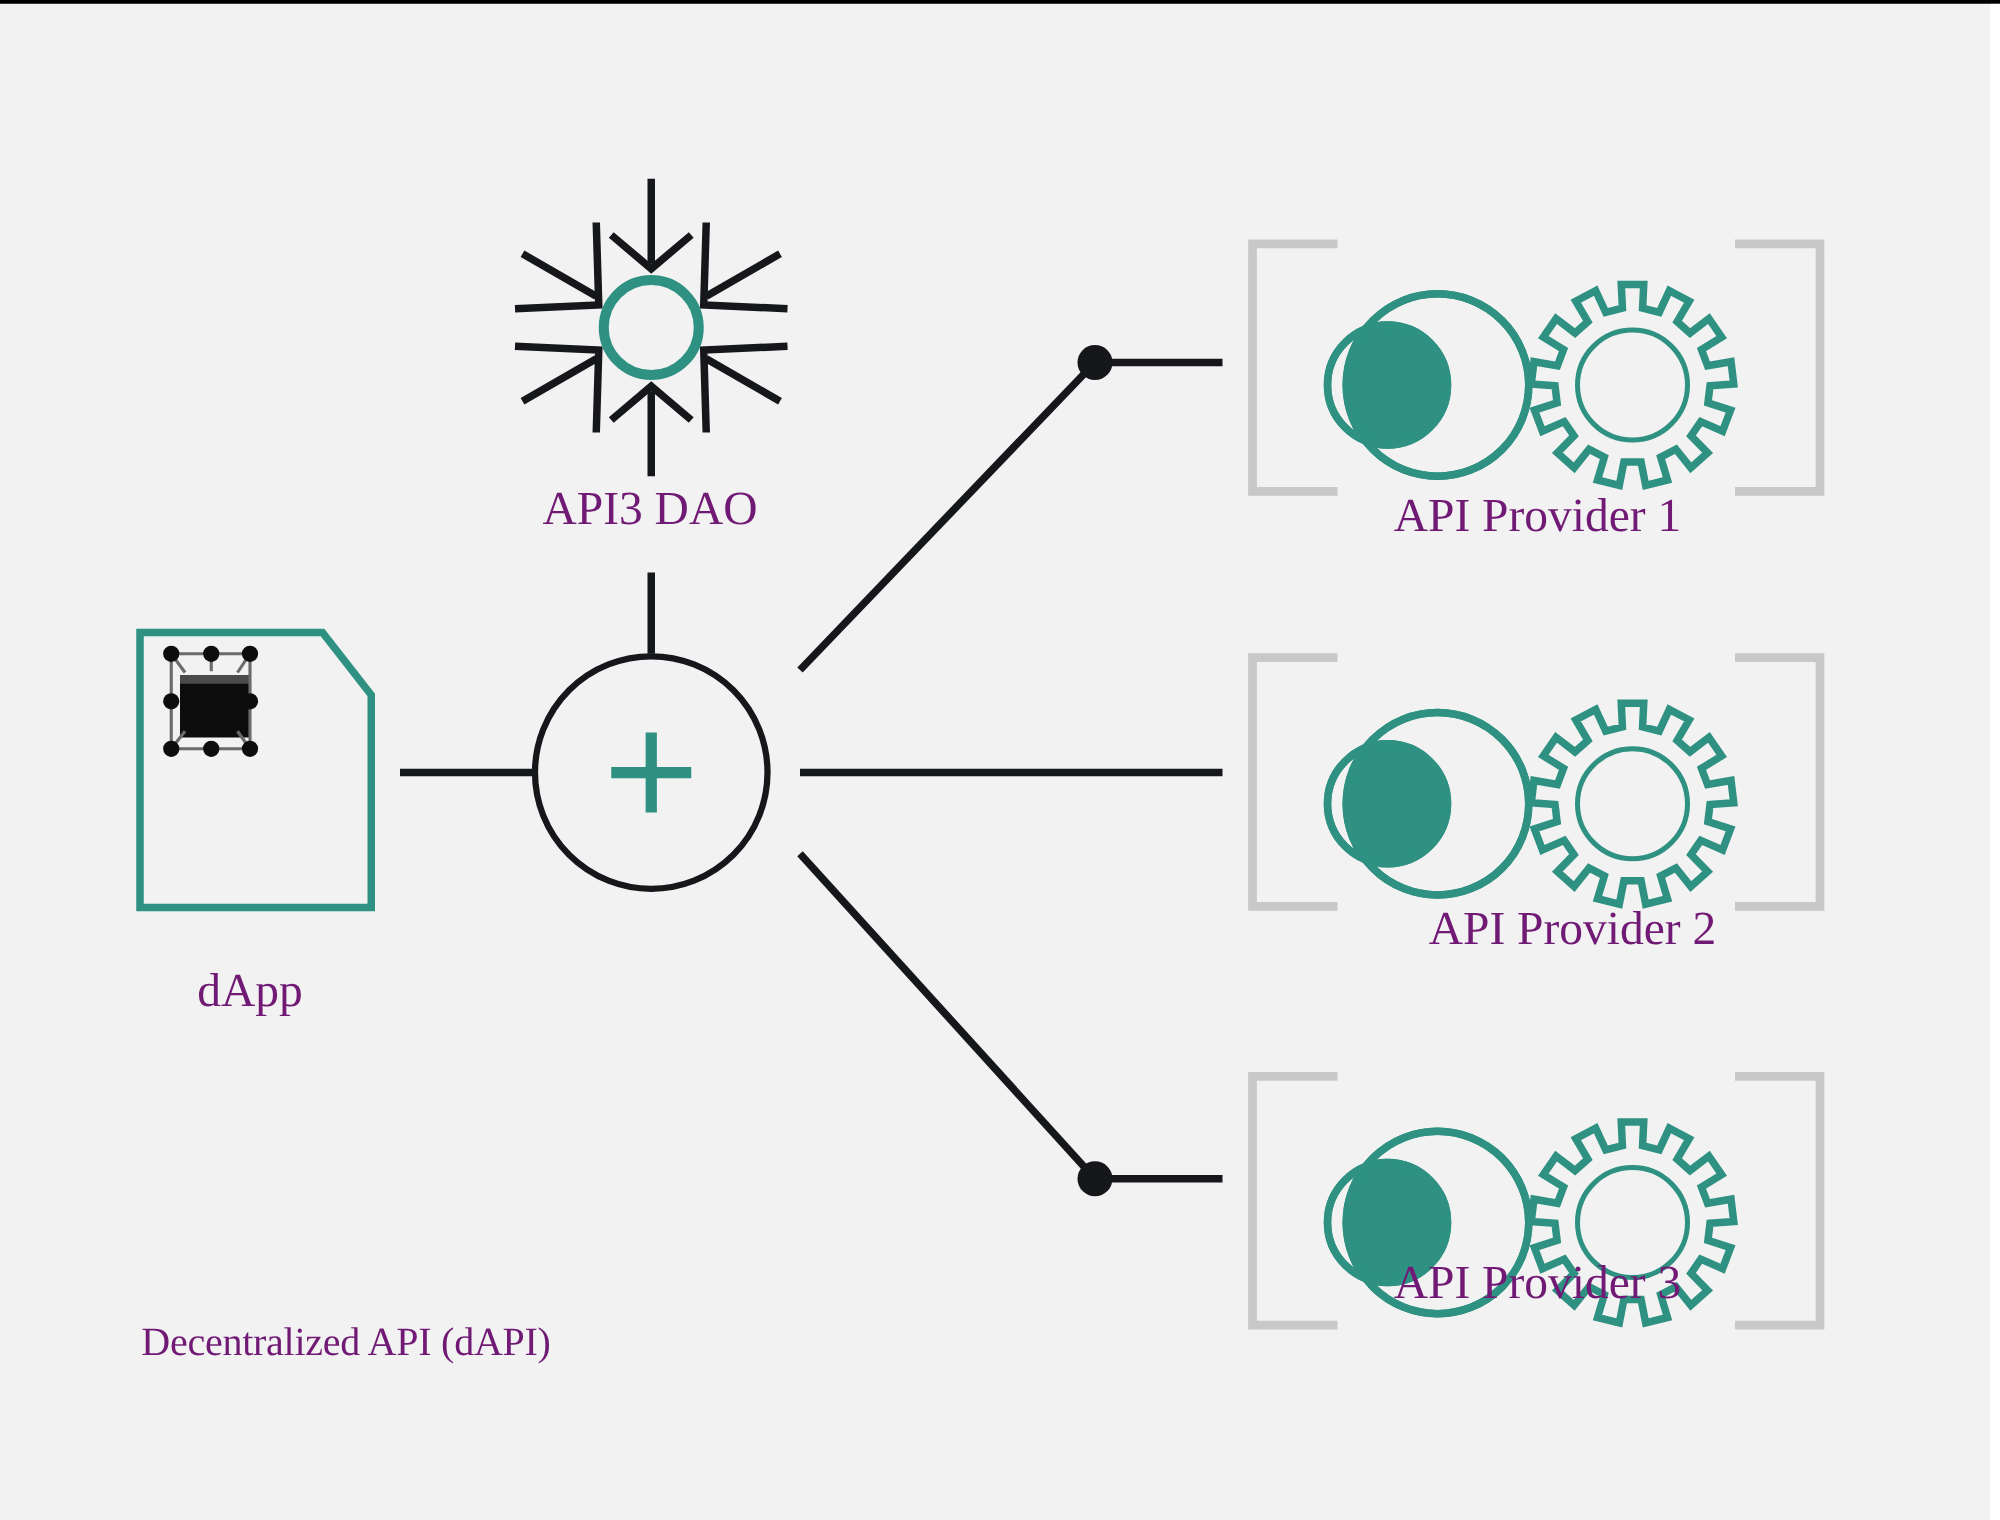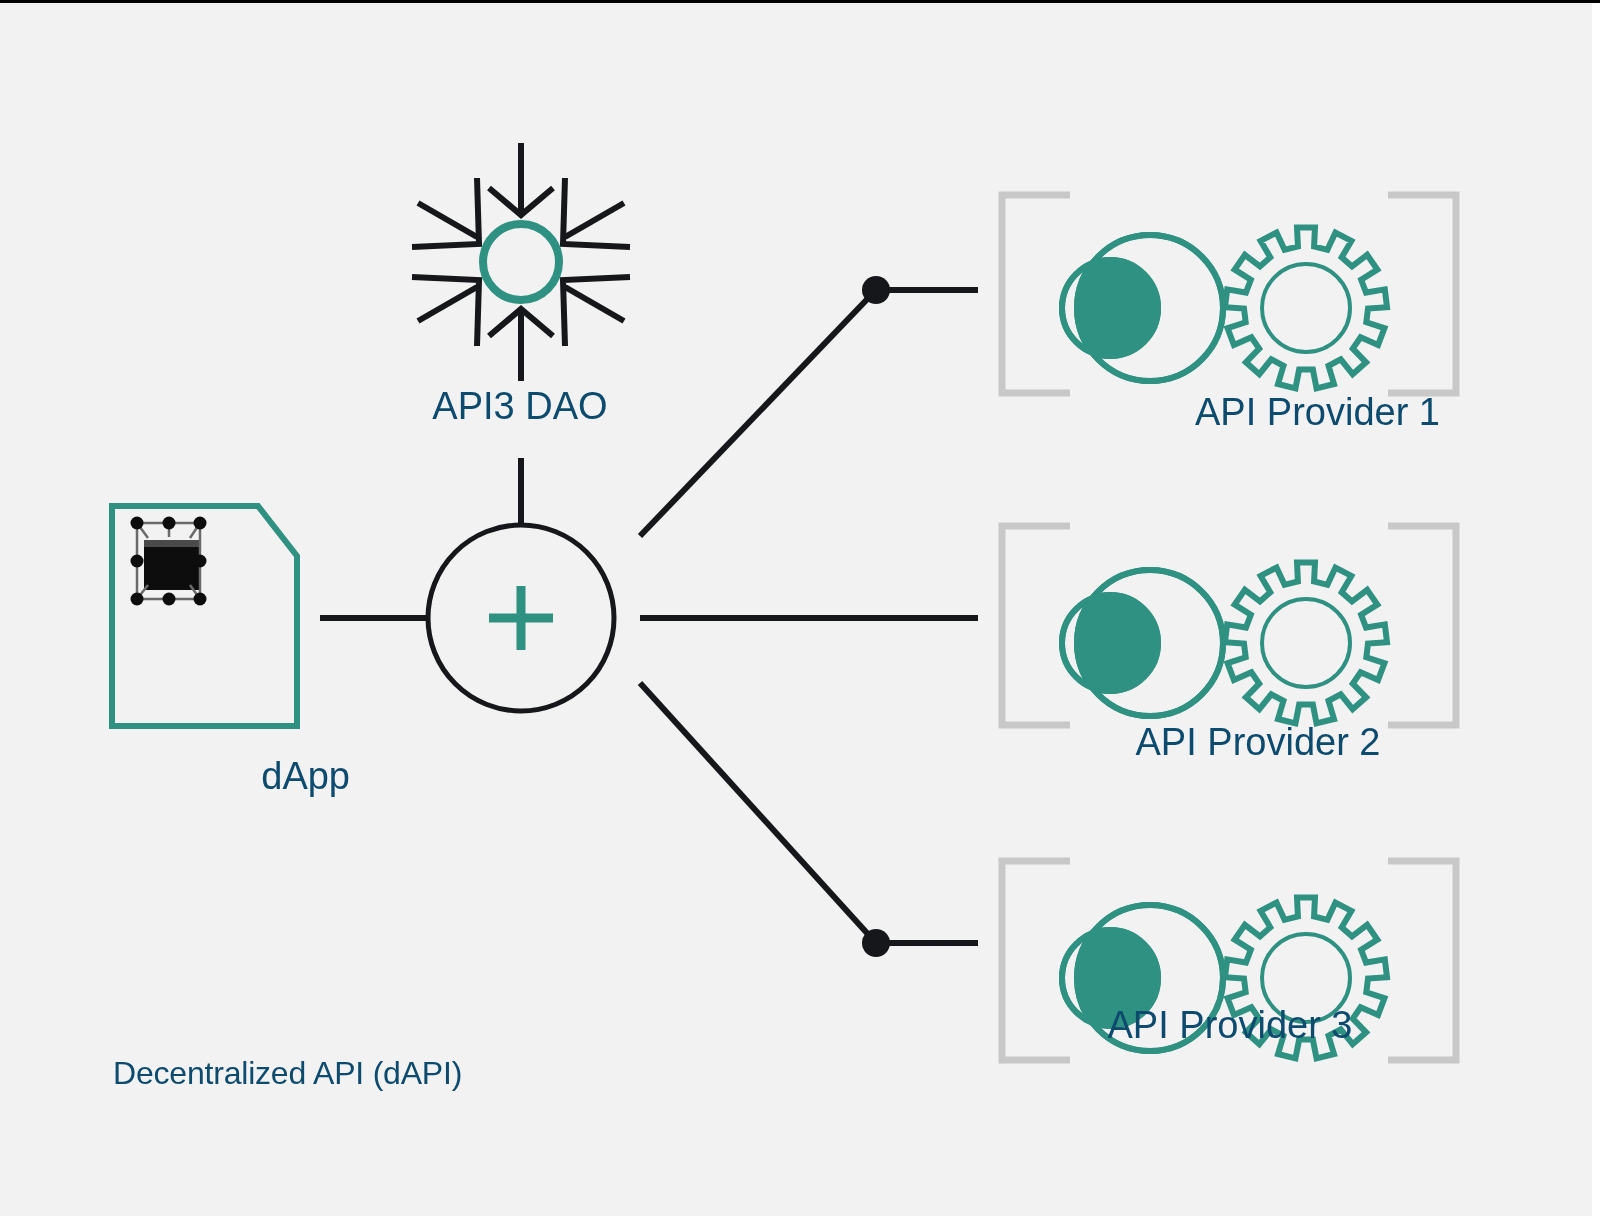--- a/index.html
+++ b/index.html
@@ -35,38 +35,38 @@
   }
   .diagram-svg {
     position: absolute;
     top: 0;
     left: 0;
     width: 1600px;
     height: 1216px;
   }
   .lbl {
     position: absolute;
-    color: #0c4a6e;
+    color: #701a75;
     font-weight: 400;
     white-space: nowrap;
-    font-family: Liberation Sans, sans-serif;
+    font-family: Liberation Serif, serif;
   }
   .lbl-node {
     font-size: 38px;
     text-align: center;
   }
   .lbl-title {
     font-size: 32px;
     font-weight: 500;
     letter-spacing: -0.2px;
   }
-  #lbl-dapp      { left: 50px;  top: 752px; width: 300px; text-align: right; }
+  #lbl-dapp      { left: 50px;  top: 768px; width: 300px; }
   #lbl-aggregator{ left: 370px; top: 752px; width: 300px; }
   #lbl-api3dao   { left: 370px; top: 382px; width: 300px; }
-  #lbl-prov-1    { left: 1020px; top: 388px; width: 420px; text-align: right; }
+  #lbl-prov-1    { left: 1020px; top: 388px; width: 420px; text-align: center; }
   #lbl-prov-2    { left: 1048px; top: 718px; width: 420px; text-align: center; }
   #lbl-prov-3    { left: 1020px; top: 1001px; width: 420px; text-align: center; }
   #lbl-title     { left: 113px; top: 1052px; }
 </style>
 </head>
 <body>
 
 <div id="canvas">
 
   <svg class="diagram-svg" viewBox="0 0 1600 1216">

